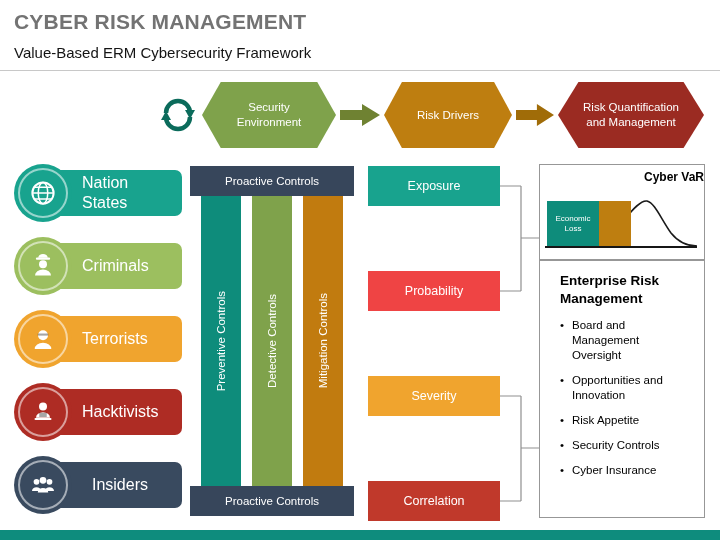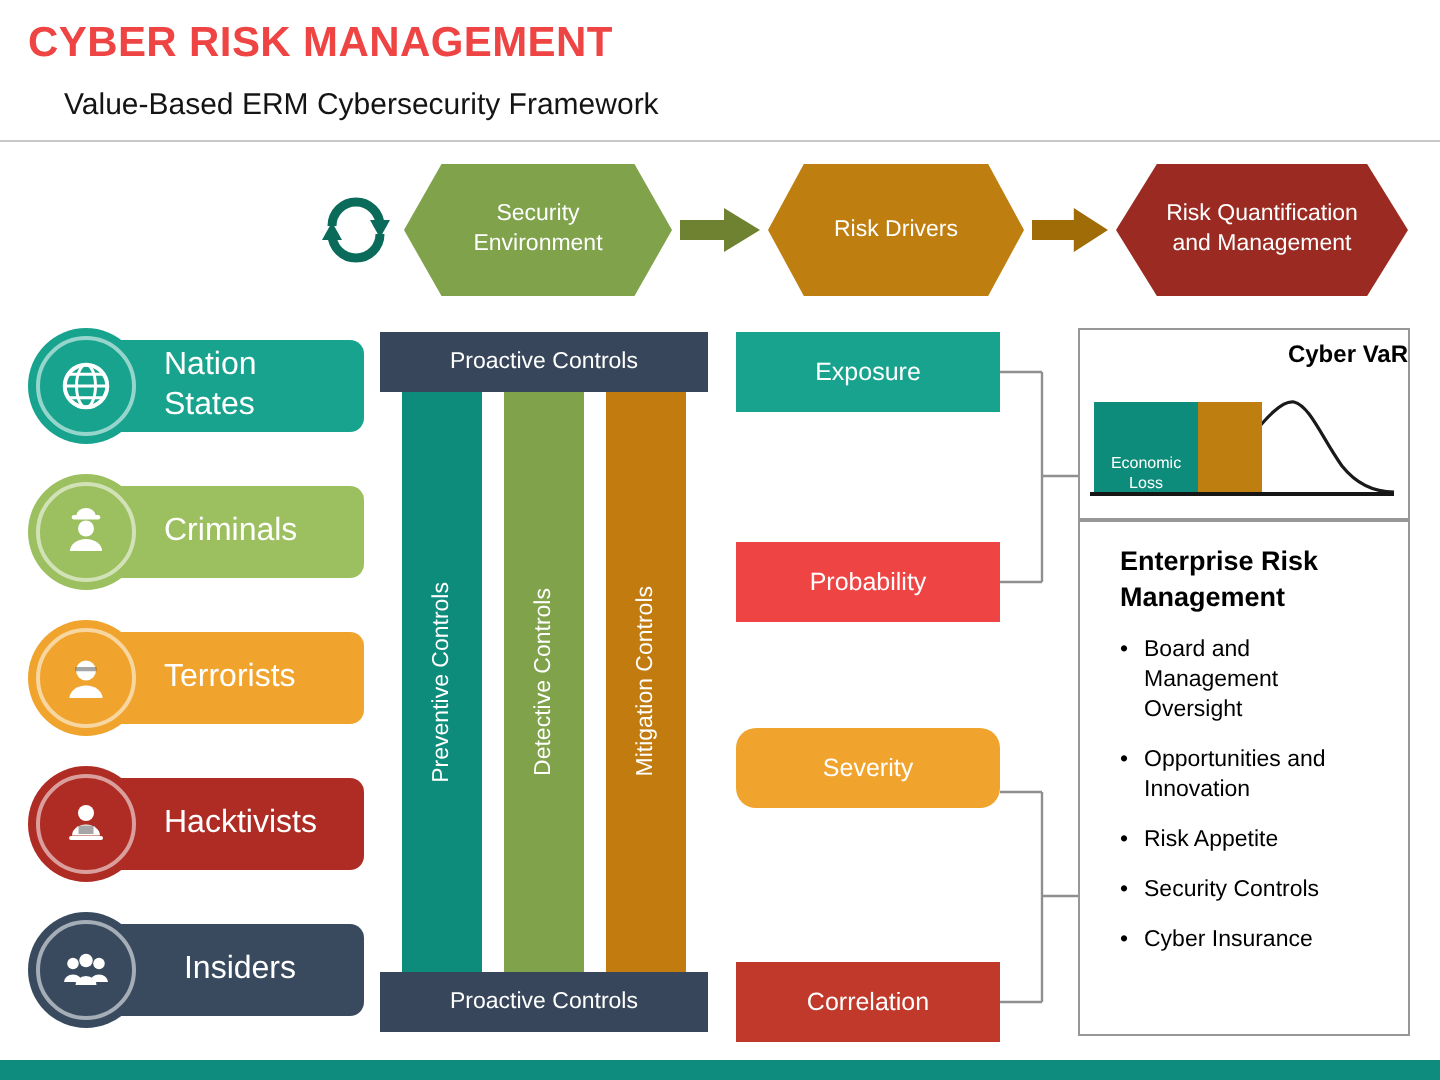--- a/index.html
+++ b/index.html
@@ -1,20 +1,20 @@
 <!DOCTYPE html>
 <html><head>
 <meta charset="utf-8">
 <style>
   * { box-sizing: border-box; margin: 0; padding: 0; }
   body { background: #ffffff; font-family: "Liberation Sans", sans-serif; }
   .slide { position: relative; width: 720px; height: 540px; background: #fff; overflow: hidden; }
 
   .title { position: absolute; left: 14px; top: 10px; font-size: 21px; font-weight: bold; letter-spacing: .2px; }
-  .subtitle { position: absolute; left: 32px; top: 44px; font-size: 15px; color: #141414; }
+  .subtitle { position: absolute; left: 14px; top: 44px; font-size: 15px; color: #141414; }
   .rule { position: absolute; left: 0; right: 0; top: 70px; height: 1px; background: #c8c8c8; }
 
   .hex { position: absolute; top: 82px; height: 66px; color: #fff; display: flex; align-items: center;
          justify-content: center; text-align: center; font-size: 11.5px; line-height: 1.3; padding: 0 16px;
          clip-path: polygon(14% 0, 86% 0, 100% 50%, 86% 100%, 14% 100%, 0 50%); }
   #hex1 { left: 20px;  width: 134px; }
   #hex2 { left: 202px; width: 134px; }
   #hex3 { left: 384px; width: 128px; }
   #hex4 { left: 558px; width: 146px; }
   .cycle { position: absolute; left: 158px; top: 95px; width: 40px; height: 40px; }
@@ -36,51 +36,51 @@
   .ctrl-box { position: absolute; left: 190px; width: 164px; height: 30px; color: #fff;
               display: flex; align-items: center; justify-content: center; font-size: 11.5px; }
   #ctrl-top { top: 166px; } #ctrl-bottom { top: 486px; }
   .vbar { position: absolute; top: 196px; height: 290px; width: 40px; color: #fff;
           display: flex; align-items: center; justify-content: center; }
   .vbar span { writing-mode: vertical-rl; transform: rotate(180deg); font-size: 11.5px; }
   #vbar1 { left: 201px; } #vbar2 { left: 252px; } #vbar3 { left: 303px; }
 
   .risk { position: absolute; left: 368px; width: 132px; height: 40px; color: #fff;
           display: flex; align-items: center; justify-content: center; font-size: 12.5px; }
-  #risk1 { top: 166px; } #risk2 { top: 271px; } #risk3 { top: 364px; border-radius: 10px; } #risk4 { top: 481px; }
+  #risk1 { top: 166px; } #risk2 { top: 271px; } #risk3 { top: 376px; } #risk4 { top: 481px; }
 
   .connectors { position: absolute; left: 0; top: 0; width: 720px; height: 540px; pointer-events: none; }
 
   .var-box { position: absolute; left: 539px; top: 164px; width: 166px; height: 96px;
              border: 1px solid #979797; background: #fff; }
   .var-title { text-align: right; font-weight: bold; font-size: 12px; margin-top: 5px; }
   .var-chart { position: absolute; left: 5px; right: 5px; top: 24px; bottom: 4px; }
   .var-chart svg { position: absolute; inset: 0; width: 100%; height: 100%; }
   .loss-block { position: absolute; left: 2px; top: 12px; width: 52px; bottom: 8px; color: #fff;
-                display: flex; align-items: flex-end; justify-content: center; text-align: center;
+                display: flex; align-items: center; justify-content: center; text-align: center;
                 font-size: 8px; line-height: 1.25; }
   .tail-block { position: absolute; left: 54px; top: 12px; width: 32px; bottom: 8px; }
   .baseline { position: absolute; left: 0; right: 2px; bottom: 7px; height: 2px; background: #161616; }
 
   .erm-box { position: absolute; left: 539px; top: 260px; width: 166px; height: 258px;
              border: 1px solid #979797; background: #fff; }
   .erm-title { font-weight: bold; font-size: 13.5px; line-height: 1.35; margin: 11px 8px 10px 20px; max-width: 112px; }
   .erm-box ul { list-style: none; margin: 0; padding: 0 6px 0 20px; }
   .erm-box li { position: relative; padding-left: 12px; margin-bottom: 10px; font-size: 11.5px;
                 line-height: 1.3; max-width: 108px; }
   .erm-box li::before { content: "\2022"; position: absolute; left: 0; top: 0; }
 
   .footer-bar { position: absolute; left: 0; right: 0; bottom: 0; height: 10px; }
 </style>
 </head>
 <body>
 
 <div class="slide">
 
-  <div class="title" style="color: #ef4444;">CYBER RISK MANAGEMENT</div>
+  <div class="title" style="color: #737373;">CYBER RISK MANAGEMENT</div>
   <div class="subtitle">Value-Based ERM Cybersecurity Framework</div>
   <div class="rule"></div>
 
   <svg class="cycle" viewBox="0 0 40 40">
     <path d="M8 18 A 12 12 0 0 1 32 18" fill="none" stroke-width="4.5" stroke="#0B6B5B"></path>
     <polygon points="27,15 37,15 32,24" fill="#0B6B5B"></polygon>
     <path d="M32 22 A 12 12 0 0 1 8 22" fill="none" stroke-width="4.5" stroke="#0B6B5B"></path>
     <polygon points="3,25 13,25 8,16" fill="#0B6B5B"></polygon>
   </svg>
   <div class="hex" id="hex2" style="background-color: rgb(127, 162, 75); text-align: center;">Security Environment</div>

